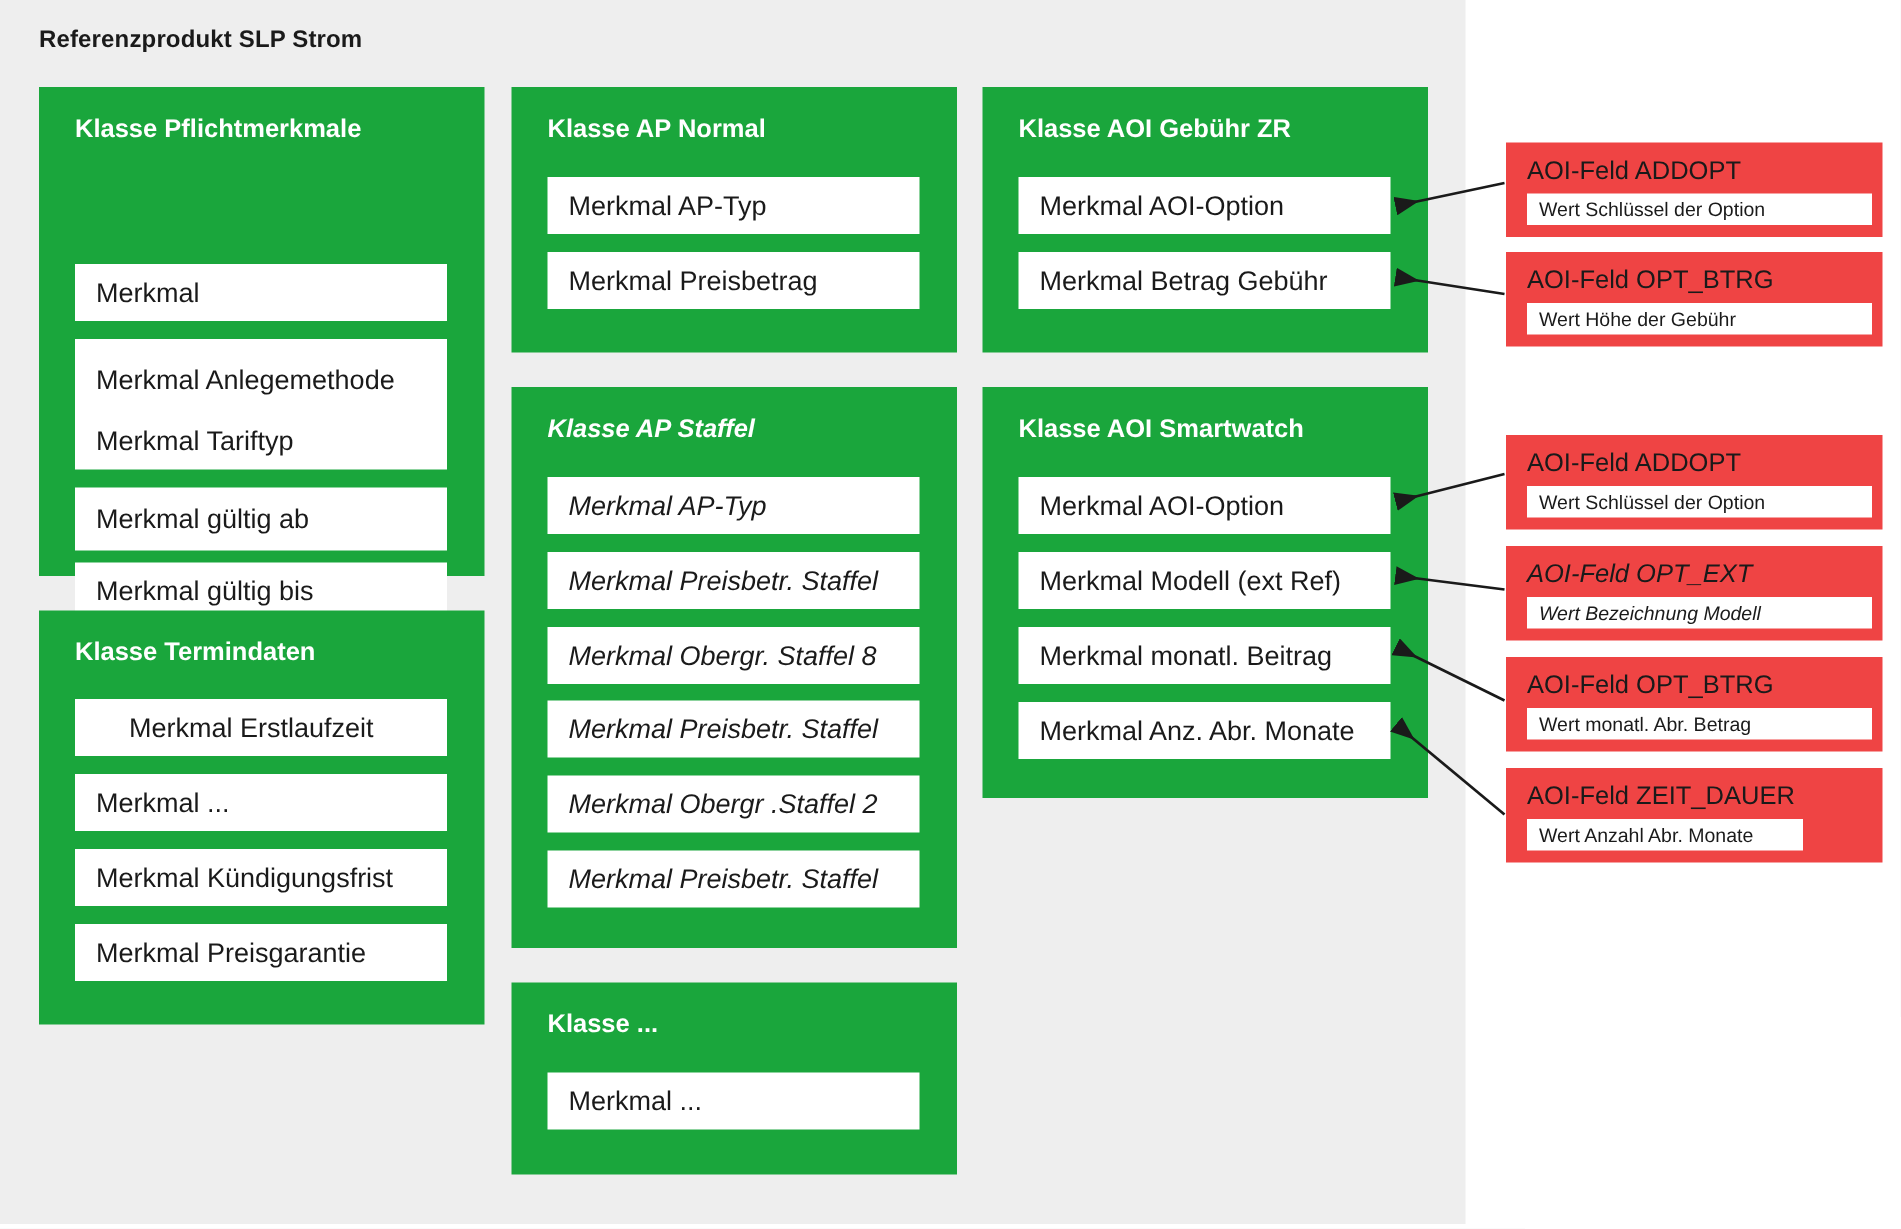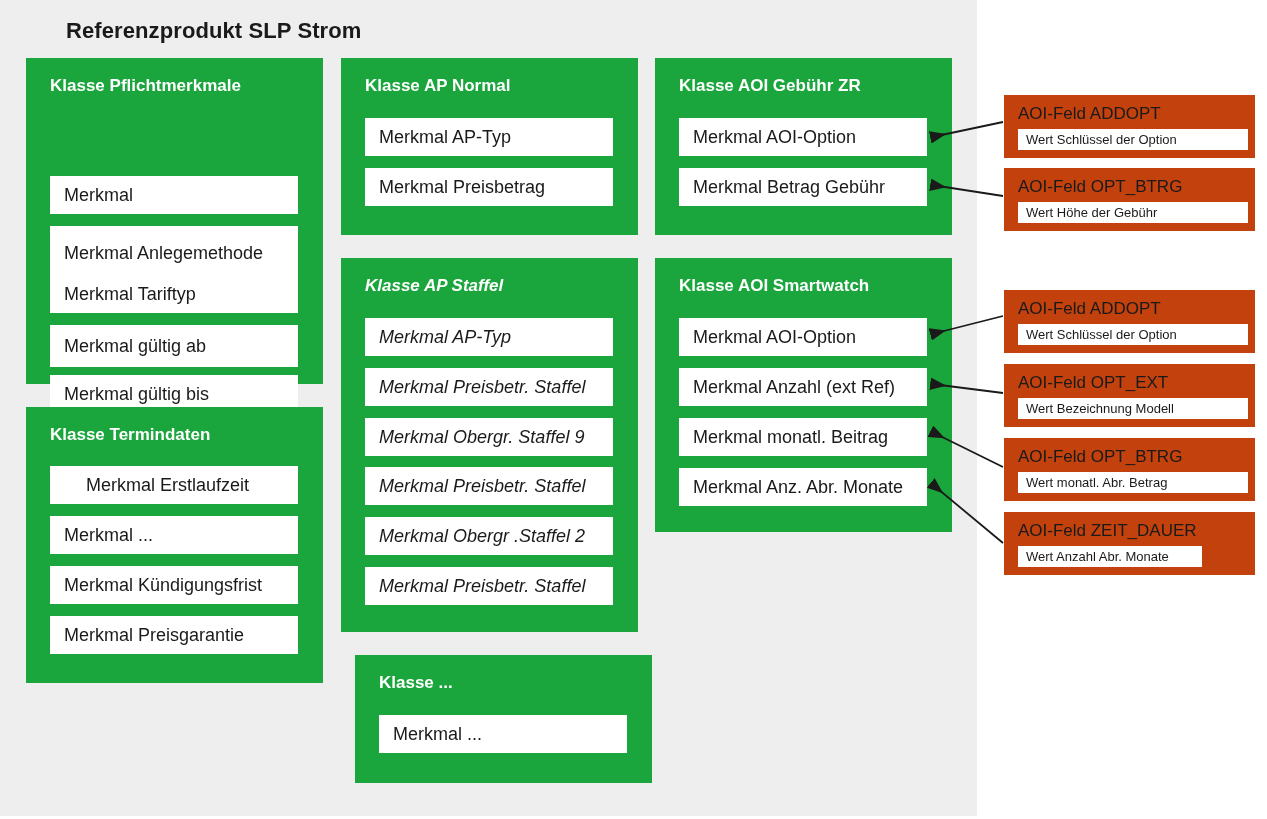--- a/index.html
+++ b/index.html
@@ -29,26 +29,25 @@
     top: 0px;
     width: 977px;
     height: 816px;
     background: #eeeeee;
   }
 
   .diagram-title {
     position: absolute;
     left: 26px;
     top: 18px;
-    font-size: 22px;
+    font-size: 16px;
     font-weight: bold;
     color: #1a1a1a;
     letter-spacing: 0.1px;
     white-space: nowrap;
-    margin-left: 40px;
   }
 
   
   .class-box {
     position: absolute;
     background: #1aa63c;
     box-sizing: border-box;
   }
   .class-title {
     position: absolute;
@@ -67,21 +66,21 @@
     align-items: center;
     padding-left: 14px;
     font-size: 18px;
     color: #1a1a1a;
     white-space: nowrap;
   }
 
   
   .aoi-card {
     position: absolute;
-    background: #c2410c;
+    background: #ef4444;
     box-sizing: border-box;
   }
   .aoi-title {
     position: absolute;
     left: 14px;
     top: 9px;
     font-size: 17px;
     color: #1a1a1a;
     white-space: nowrap;
   }
@@ -135,61 +134,61 @@
   <div class="class-box" style="left:341px; top:58px; width:297px; height:177px;">
     <div class="class-title">Klasse AP Normal</div>
     <div class="merkmal" style="left:24px; top:60px; width:248px; height:38px;">Merkmal AP-Typ</div>
     <div class="merkmal" style="left:24px; top:110px; width:248px; height:38px;">Merkmal Preisbetrag</div>
   </div>
 
   <div class="class-box" style="left:341px; top:258px; width:297px; height:374px;font-style:italic;">
     <div class="class-title">Klasse AP Staffel</div>
     <div class="merkmal" style="left:24px; top:60px; width:248px; height:38px;">Merkmal AP-Typ</div>
     <div class="merkmal" style="left:24px; top:110px; width:248px; height:38px;">Merkmal Preisbetr. Staffel</div>
-    <div class="merkmal" style="left:24px; top:160px; width:248px; height:38px;">Merkmal Obergr. Staffel 9</div>
+    <div class="merkmal" style="left:24px; top:160px; width:248px; height:38px;">Merkmal Obergr. Staffel 8</div>
     <div class="merkmal" style="left:24px; top:209px; width:248px; height:38px;">Merkmal Preisbetr. Staffel</div>
     <div class="merkmal" style="left:24px; top:259px; width:248px; height:38px;">Merkmal Obergr .Staffel 2</div>
     <div class="merkmal" style="left:24px; top:309px; width:248px; height:38px;">Merkmal Preisbetr. Staffel</div>
   </div>
 
-  <div class="class-box" style="left:341px; top:655px; width:297px; height:128px;margin-left:14px;">
+  <div class="class-box" style="left:341px; top:655px; width:297px; height:128px;">
     <div class="class-title">Klasse ...</div>
     <div class="merkmal" style="left:24px; top:60px; width:248px; height:38px;">Merkmal ...</div>
   </div>
 
   <div class="class-box" style="left:655px; top:58px; width:297px; height:177px;">
     <div class="class-title">Klasse AOI Gebühr ZR</div>
     <div class="merkmal" style="left:24px; top:60px; width:248px; height:38px;">Merkmal AOI-Option</div>
     <div class="merkmal" style="left:24px; top:110px; width:248px; height:38px;">Merkmal Betrag Gebühr</div>
   </div>
 
   <div class="class-box" style="left:655px; top:258px; width:297px; height:274px;">
     <div class="class-title">Klasse AOI Smartwatch</div>
     <div class="merkmal" style="left:24px; top:60px; width:248px; height:38px;">Merkmal AOI-Option</div>
-    <div class="merkmal" style="left:24px; top:110px; width:248px; height:38px;">Merkmal Anzahl (ext Ref)</div>
+    <div class="merkmal" style="left:24px; top:110px; width:248px; height:38px;">Merkmal Modell (ext Ref)</div>
     <div class="merkmal" style="left:24px; top:160px; width:248px; height:38px;">Merkmal monatl. Beitrag</div>
     <div class="merkmal" style="left:24px; top:210px; width:248px; height:38px;">Merkmal Anz. Abr. Monate</div>
   </div>
 
   <div class="aoi-card" style="left:1004px; top:95px; width:251px; height:63px;">
     <div class="aoi-title">AOI-Feld ADDOPT</div>
     <div class="aoi-value" style="top:34px; width:230px; height:21px;">Wert Schlüssel der Option</div>
   </div>
 
   <div class="aoi-card" style="left:1004px; top:168px; width:251px; height:63px;">
     <div class="aoi-title">AOI-Feld OPT_BTRG</div>
     <div class="aoi-value" style="top:34px; width:230px; height:21px;">Wert Höhe der Gebühr</div>
   </div>
 
   <div class="aoi-card" style="left:1004px; top:290px; width:251px; height:63px;">
     <div class="aoi-title">AOI-Feld ADDOPT</div>
     <div class="aoi-value" style="top:34px; width:230px; height:21px;">Wert Schlüssel der Option</div>
   </div>
 
-  <div class="aoi-card" style="left:1004px; top:364px; width:251px; height:63px;">
+  <div class="aoi-card" style="left:1004px; top:364px; width:251px; height:63px;font-style:italic;">
     <div class="aoi-title">AOI-Feld OPT_EXT</div>
     <div class="aoi-value" style="top:34px; width:230px; height:21px;">Wert Bezeichnung Modell</div>
   </div>
 
   <div class="aoi-card" style="left:1004px; top:438px; width:251px; height:63px;">
     <div class="aoi-title">AOI-Feld OPT_BTRG</div>
     <div class="aoi-value" style="top:34px; width:230px; height:21px;">Wert monatl. Abr. Betrag</div>
   </div>
 
   <div class="aoi-card" style="left:1004px; top:512px; width:251px; height:63px;">

